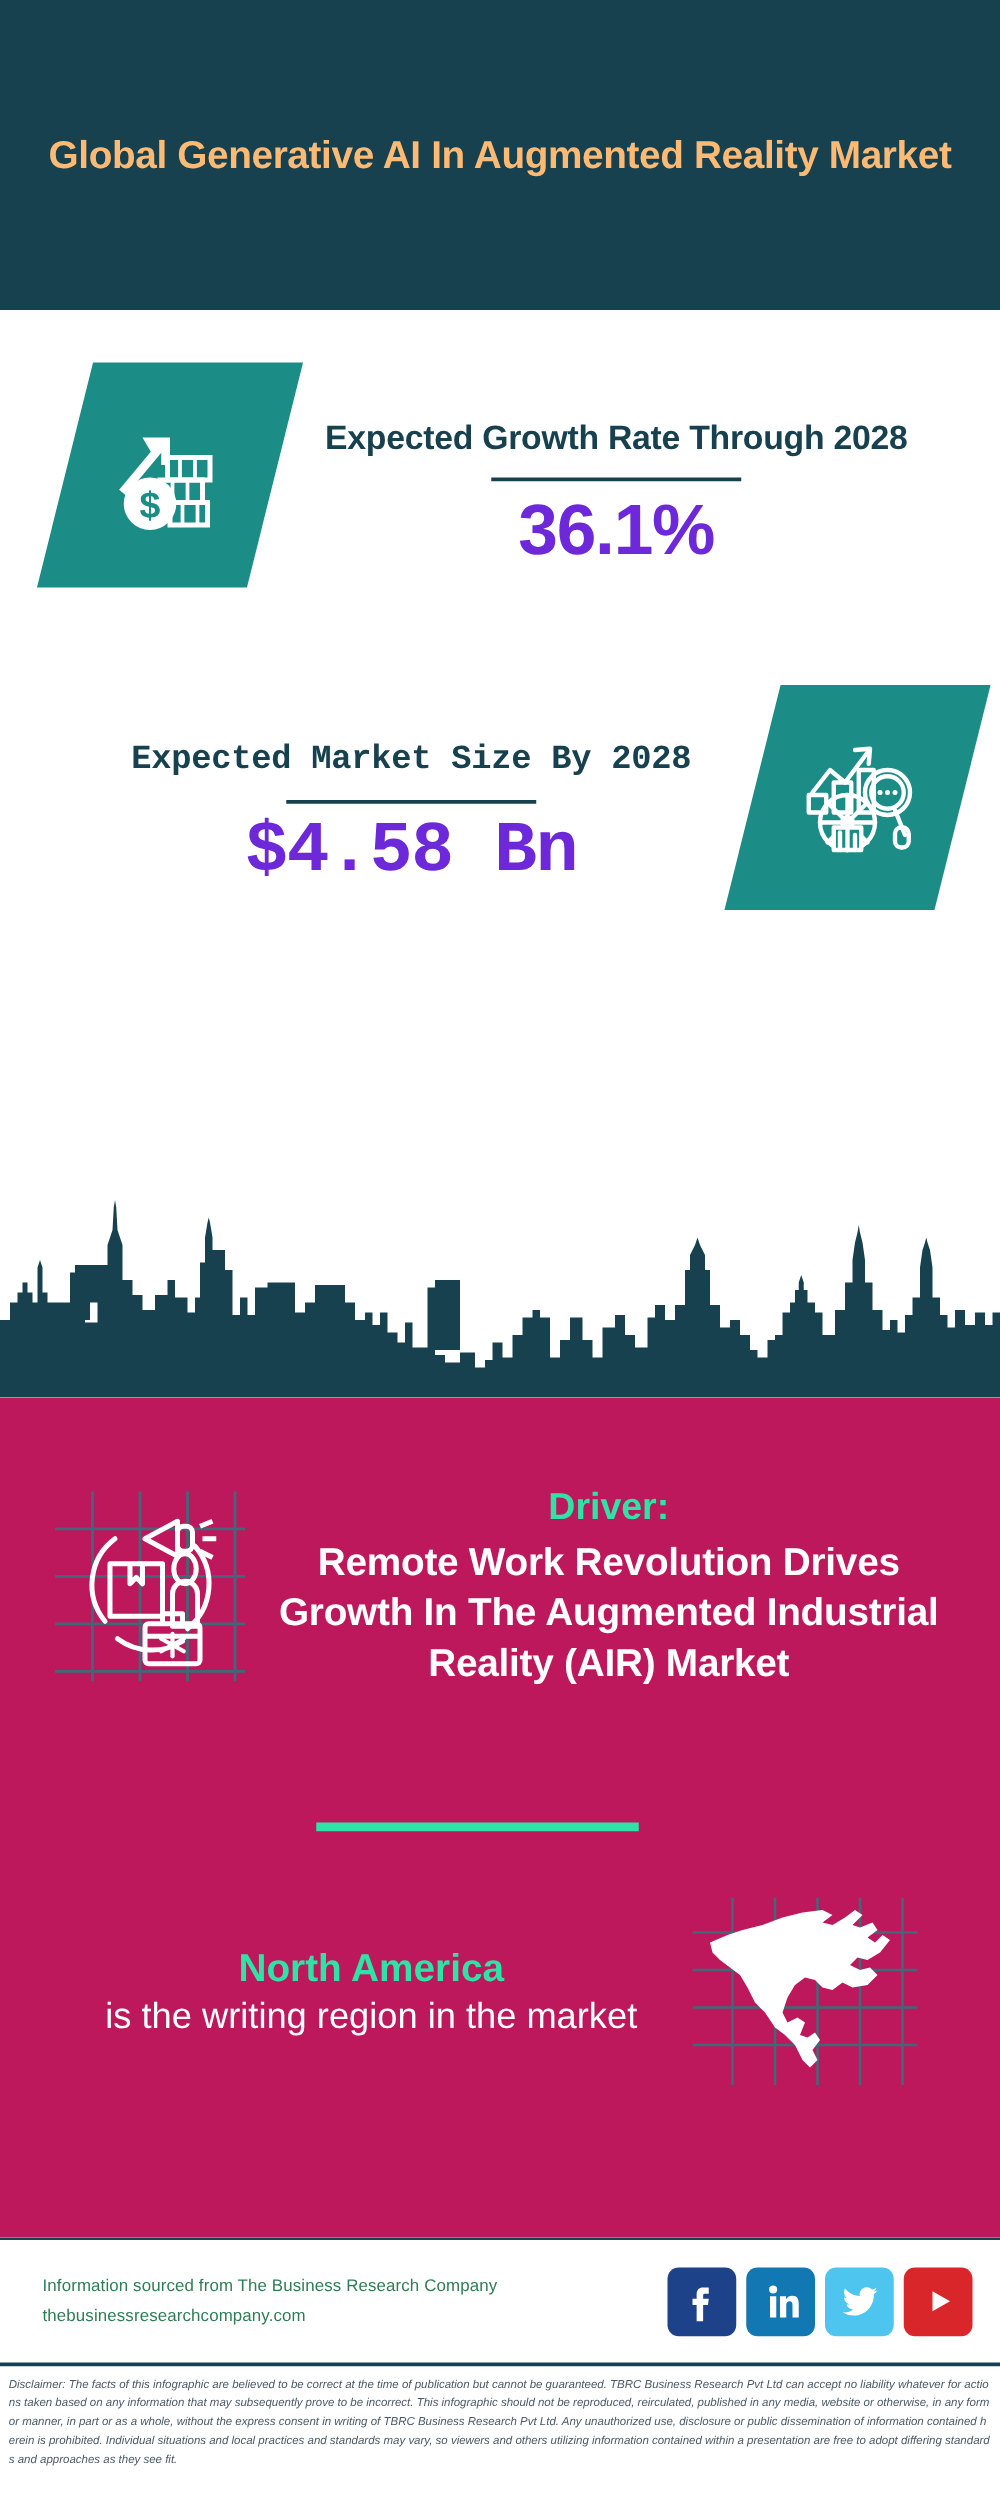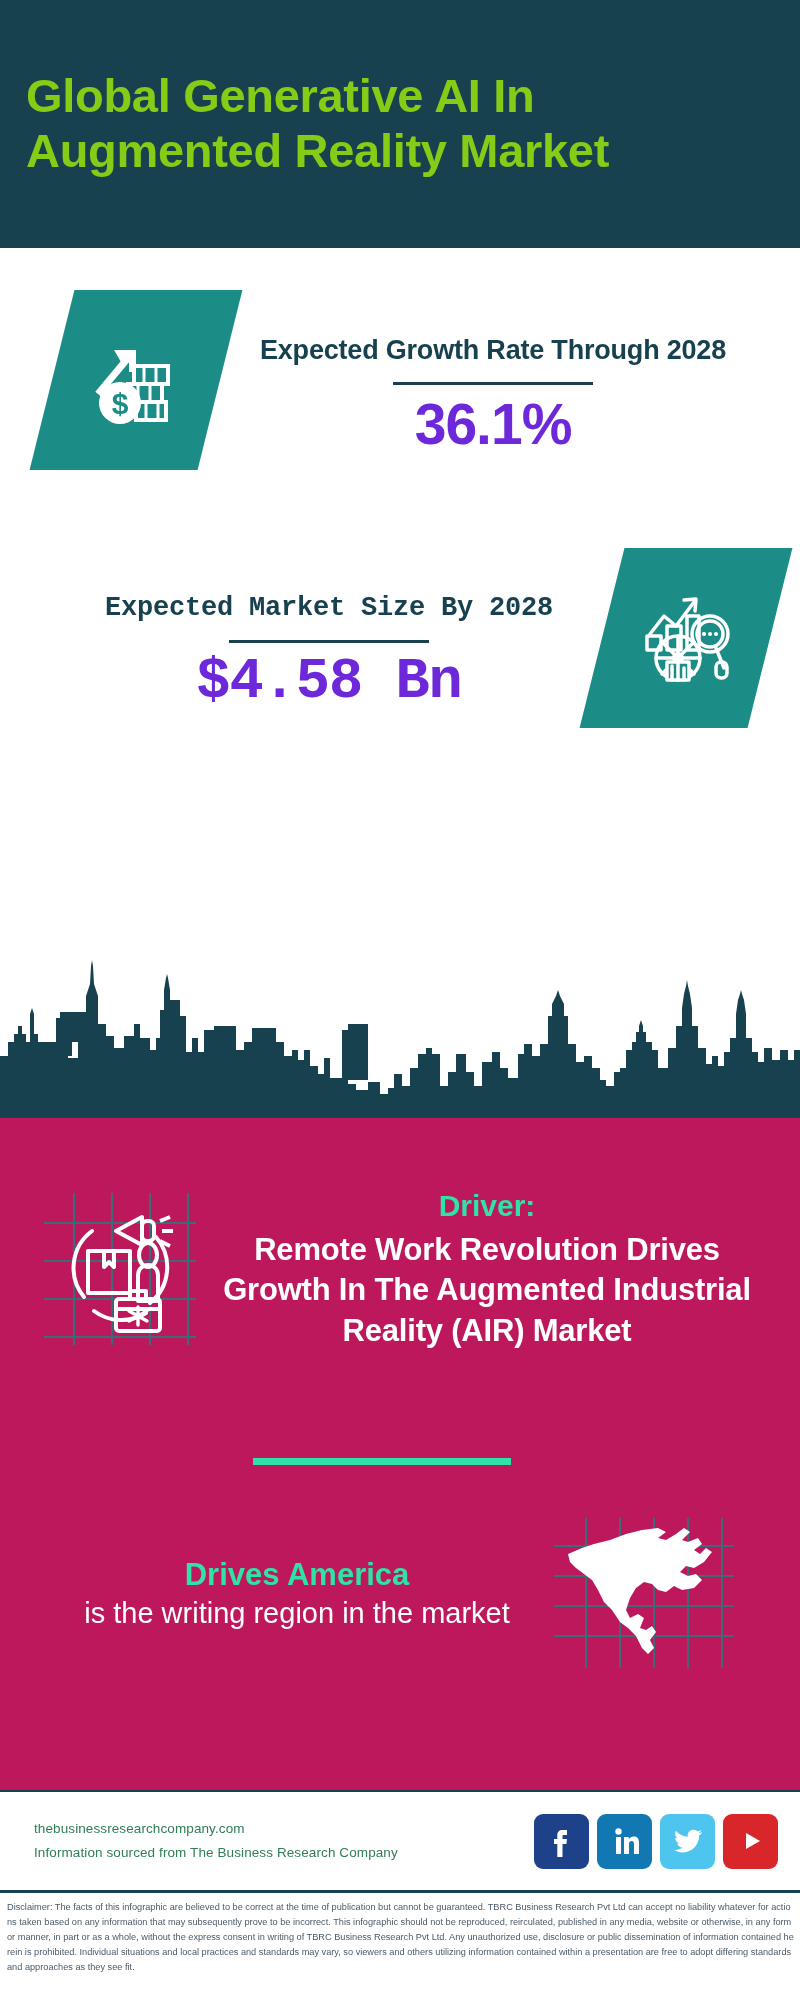--- a/index.html
+++ b/index.html
@@ -19,22 +19,22 @@
   .header {
     background: #17414f;
     height: 248px;
     display: flex;
     align-items: center;
     justify-content: center;
     padding: 0 26px;
     box-sizing: border-box;
   }
   .header-title {
-    color: #84cc16;
-    font-size: 47px;
+    color: #fdba74;
+    font-size: 31px;
     line-height: 1.17;
     font-weight: bold;
     text-align: left;
     letter-spacing: -0.3px;
     margin: 0;
   }
 
   
   .stats {
     background: #ffffff;
@@ -218,20 +218,21 @@
   .disclaimer {
     position: absolute;
     left: 0;
     top: 1890px;
     width: 800px;
     height: 110px;
     background: #ffffff;
     border-top: 3px solid #17414f;
     box-sizing: border-box;
     padding: 7px 6px 0 7px;
+    font-style: italic;
   }
   .disclaimer-text {
     color: #4a5a68;
     font-size: 9.2px;
     line-height: 1.62;
     text-align: left;
     word-break: break-all;
   }
 </style>
 </head>
@@ -362,21 +363,21 @@
     <div class="driver-text">
       <div class="driver-heading">Driver:</div>
       <div class="driver-body">Remote Work Revolution Drives Growth In The Augmented Industrial Reality (AIR) Market</div>
     </div>
   </div>
 
   <div class="mid-divider"></div>
 
   <div class="region-block">
     <div class="region-text">
-      <div class="region-name">Drives America</div>
+      <div class="region-name">North America</div>
       <div class="region-sub">is the writing region in the market</div>
     </div>
     <div class="map-box">
       <svg width="180" height="150" viewBox="0 0 180 150">
         <g stroke="#3f6878" stroke-width="2" fill="none">
           <line x1="32" y1="0" x2="32" y2="150"></line>
           <line x1="66" y1="0" x2="66" y2="150"></line>
           <line x1="100" y1="0" x2="100" y2="150"></line>
           <line x1="134" y1="0" x2="134" y2="150"></line>
           <line x1="168" y1="0" x2="168" y2="150"></line>
@@ -386,22 +387,22 @@
           <line x1="0" y1="118" x2="180" y2="118"></line>
         </g>
         <path fill="#ffffff" d="M14 36 L28 30 L40 26 L56 22 L72 16 L88 12 L104 10 L112 14 L104 20 L112 22 L122 16 L130 10 L136 14 L128 22 L134 24 L144 20 L148 26 L140 32 L146 36 L152 30 L158 34 L150 44 L140 50 L132 48 L126 54 L134 58 L142 56 L148 62 L140 70 L128 72 L120 68 L112 74 L104 72 L98 66 L90 64 L82 70 L76 80 L72 92 L76 100 L84 96 L90 100 L86 110 L92 112 L98 108 L102 114 L96 122 L100 130 L94 136 L88 130 L82 118 L74 110 L66 104 L58 92 L50 84 L44 72 L38 62 L30 56 L22 50 L16 44 Z"></path>
       </svg>
     </div>
   </div>
 </div>
 
 <div class="source-bar">
   <div class="source-text">
+    <div class="source-line">Information sourced from The Business Research Company</div>
     <div class="source-line">thebusinessresearchcompany.com</div>
-    <div class="source-line">Information sourced from The Business Research Company</div>
   </div>
   <div class="socials">
     <div class="sicon s-fb">
       <svg width="30" height="34" viewBox="0 0 30 34">
           <path fill="#fff" d="M20 11 h-3.2 c-1 0-1.3 .5-1.3 1.3 V15 H20 l-.6 5h-3.9 v13 h-5.2 V20 H7 v-5 h3.3 v-3.6 C10.3 8 12 6 15.6 6 H20 Z"></path>
         </svg>
     </div>
     <div class="sicon s-li">
       <svg width="30" height="34" viewBox="0 0 30 34">
           <g fill="#fff">

